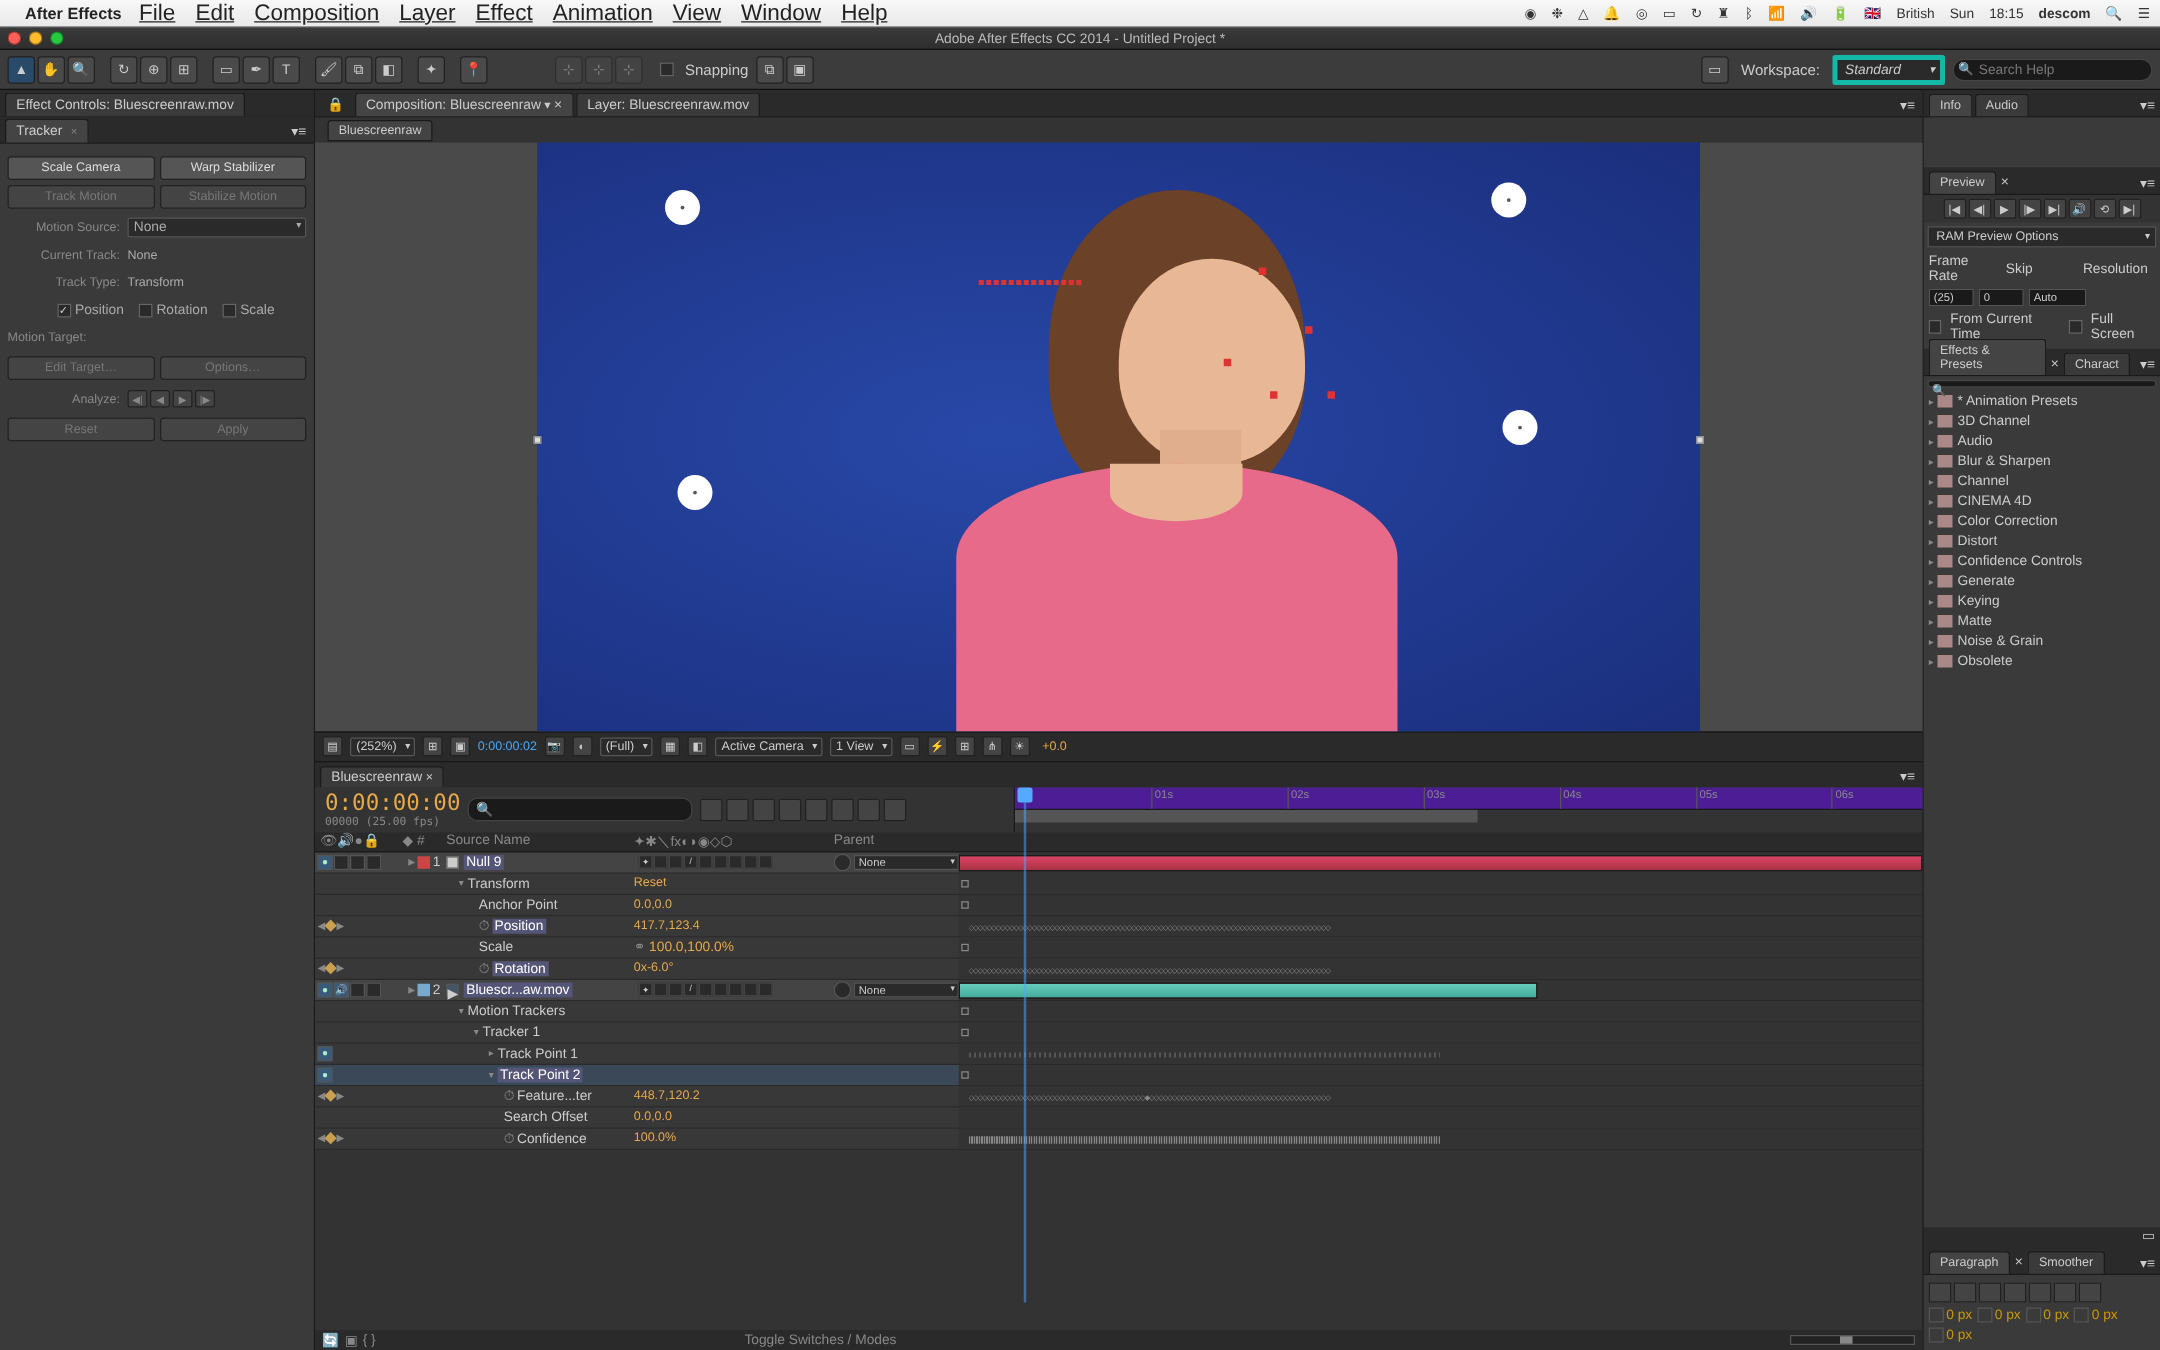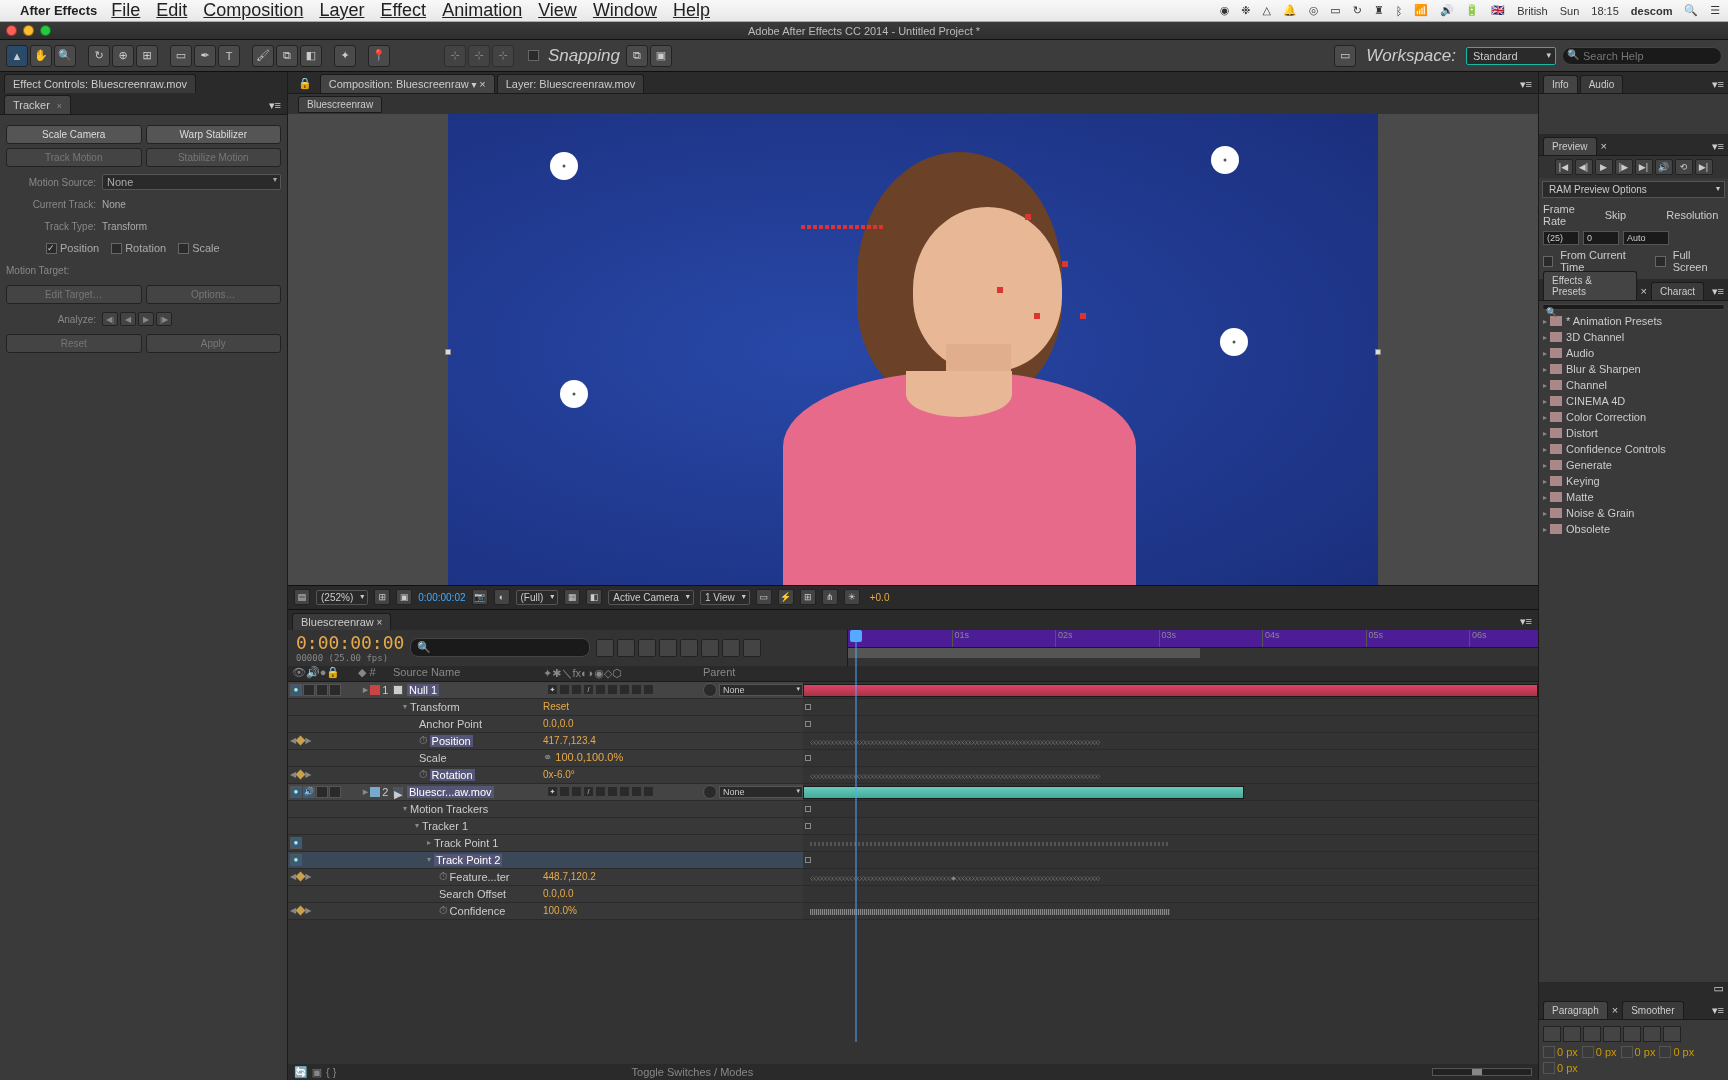--- a/index.html
+++ b/index.html
@@ -18,30 +18,30 @@
 .win-title { height: 18px; background: linear-gradient(#3a3a3a,#2e2e2e); display: flex; align-items: center; justify-content: center; color: #bbb; font-size: 11px; position: relative; border-bottom: 1px solid #111; }
 .traffic { position: absolute; left: 6px; top: 3px; display: flex; gap: 6px; }
 .traffic div { width: 11px; height: 11px; border-radius: 50%; border: 1px solid rgba(0,0,0,.4); }
 .tl-red { background: #ff5f57; } .tl-yel { background: #ffbd2e; } .tl-grn { background: #28c940; }
 
 
 .toolbar { height: 32px; background: #3c3c3c; border-bottom: 1px solid #111; display: flex; align-items: center; padding: 0 6px; gap: 2px; }
 .tool-btn { width: 22px; height: 22px; background: #4a4a4a; border: 1px solid #222; border-radius: 3px; display: flex; align-items: center; justify-content: center; color: #ccc; font-size: 11px; }
 .tool-btn.sel { background: #2a4a6a; }
 .tool-sep { width: 8px; }
-.toolbar label { color: #ccc; font-size: 17px; margin: 0 4px; font-style: italic; }
+.toolbar label { color: #ccc; font-size: 12px; margin: 0 4px; }
 .toolbar .wk { margin-left: auto; display: flex; align-items: center; gap: 6px; }
-.dropdown { background: #2a2a2a; border: 1px solid #14b8a6; padding: 2px 18px 2px 6px; color: #ccc; position: relative; border-radius: 2px; min-width: 90px; display: inline-block; }
+.dropdown { background: #2a2a2a; border: 4px solid #14b8a6; padding: 2px 18px 2px 6px; color: #ccc; position: relative; border-radius: 2px; min-width: 90px; display: inline-block; font-style: italic; }
 .dropdown::after { content: "▾"; position: absolute; right: 4px; top: 2px; font-size: 9px; }
 .search-box { background: #1a1a1a; border: 1px solid #444; border-radius: 10px; padding: 2px 8px 2px 20px; color: #aaa; width: 160px; position: relative; }
 .search-box::before { content: "🔍"; position: absolute; left: 4px; top: 1px; font-size: 10px; }
 
 
 .main { display: flex; height: calc(100% - 22px - 18px - 32px); }
-.left-panels { width: 288px; background: #353535; border-right: 1px solid #1a1a1a; display: flex; flex-direction: column; }
+.left-panels { width: 252px; background: #353535; border-right: 1px solid #1a1a1a; display: flex; flex-direction: column; }
 .center-panels { flex: 1; display: flex; flex-direction: column; }
 .right-panels { width: 190px; background: #353535; border-left: 1px solid #1a1a1a; display: flex; flex-direction: column; }
 
 
 .panel-tabs { height: 22px; background: #2a2a2a; border-bottom: 1px solid #1a1a1a; display: flex; align-items: flex-end; padding-left: 4px; gap: 2px; }
 .panel-tab { background: #3a3a3a; padding: 3px 8px; border: 1px solid #1a1a1a; border-bottom: none; font-size: 10px; color: #ccc; border-radius: 3px 3px 0 0; }
 .panel-tab.active { background: #444; }
 .panel-tab .x { margin-left: 4px; font-size: 9px; color: #888; }
 .panel-body { background: #3a3a3a; flex: 1; padding: 6px; font-size: 10px; color: #aaa; }
 
@@ -430,21 +430,21 @@
               <span class="tog"></span>
               <span class="tog"></span>
             </div>
           <div class="kf">
               <span style="color:#888">▸</span>
               <span style="width:10px;height:10px;background:#c44;display:inline-block"></span>
               <span>1</span>
             </div>
           <div class="name">
               <span style="width:10px;height:10px;background:#ccc;border:1px solid #555;margin-right:4px"></span>
-              <span class="prop-name sel">Null 1</span>
+              <span class="prop-name sel">Null 9</span>
             </div>
           <div class="switches">
               <span class="sw">✦</span>
               <span class="sw"></span>
               <span class="sw"></span>
               <span class="sw">/</span>
               <span class="sw"></span>
               <span class="sw"></span>
               <span class="sw"></span>
               <span class="sw"></span>

